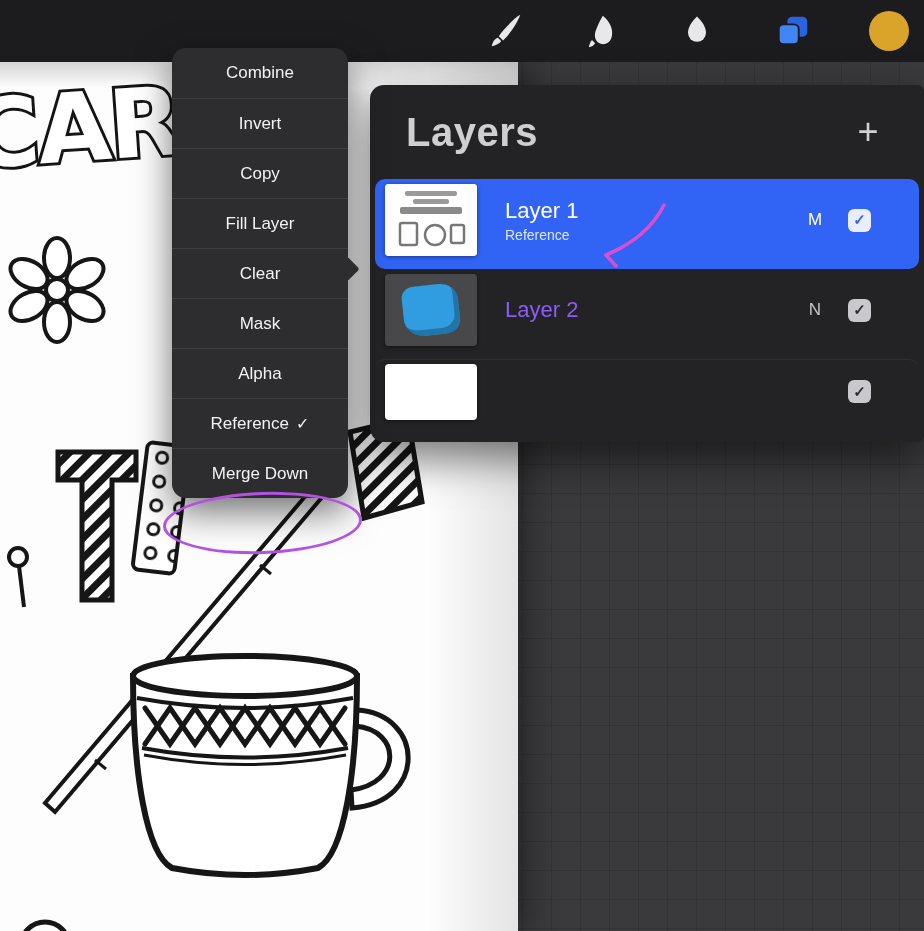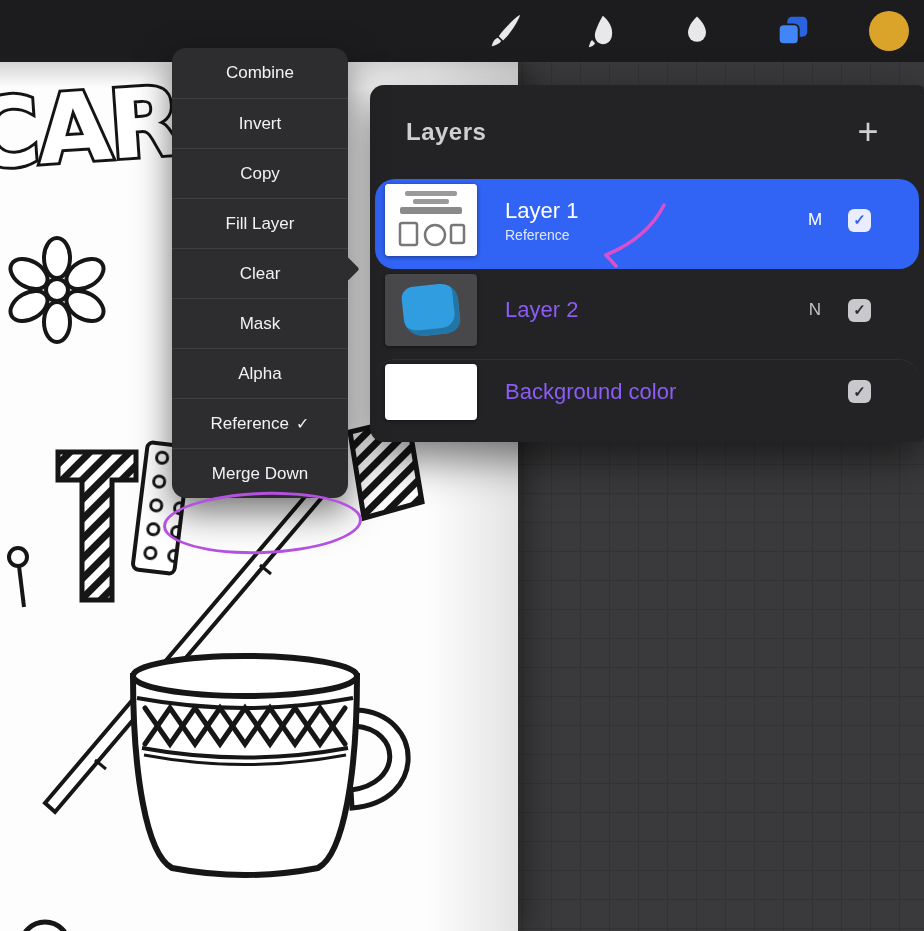--- a/index.html
+++ b/index.html
@@ -37,24 +37,24 @@
       linear-gradient(to left, rgba(0,0,0,0.10), rgba(0,0,0,0) 90px);
   }
 
   
   .layers-panel {
     position: absolute; left: 370px; right: 0; top: 85px; height: 357px;
     background: #232325; border-radius: 14px 6px 6px 14px; z-index: 30;
     box-shadow: 0 16px 44px rgba(0,0,0,0.55);
   }
   .panel-header { height: 94px; display: flex; align-items: center; justify-content: space-between; padding: 0 36px; }
-  .panel-title { font-size: 24px; font-weight: bold; color: #cfcfd2; letter-spacing: 0.5px; }
+  .panel-title { font-size: 40px; font-weight: bold; color: #cfcfd2; letter-spacing: 0.5px; }
   .add-btn { color: #cfcfd2; font-size: 36px; font-weight: 300; line-height: 36px; width: 40px; text-align: center; cursor: pointer; }
   .rows { padding: 0 5px; }
-  .layer-row { display: flex; align-items: center; height: 90px; padding: 0 48px 8px 10px; border-radius: 20px; position: relative; }
+  .layer-row { display: flex; align-items: center; height: 90px; padding: 0 48px 8px 10px; border-radius: 10px; position: relative; }
   .layer-row.selected { background: #3164f4; }
   .layer-row.hairline { border-top: 1px solid rgba(255,255,255,0.06); }
   .layer-row.short { height: 72px; }
   .thumb {
     width: 92px; height: 72px; border-radius: 4px; background: #fff;
     margin-right: 28px; overflow: hidden; position: relative; flex: none;
     box-shadow: 0 1px 4px rgba(0,0,0,0.45);
   }
   .thumb.short { height: 56px; }
   .thumb.dark { background: #48484a; }
@@ -224,23 +224,20 @@
         <div class="layer-name">Layer 2</div>
       </div>
       <div class="blend">N</div>
       <div class="checkbox">
           <span>✓</span>
         </div>
     </div>
 
     <div class="layer-row hairline short">
       <div class="thumb short"></div>
-      <div class="layer-text">
-        <div class="layer-name">Background color</div>
-      </div>
       <div class="blend"></div>
       <div class="checkbox">
           <span>✓</span>
         </div>
     </div>
   </div>
 </div>
 
 <div class="layer-menu">
   <div class="menu-arrow"></div>

